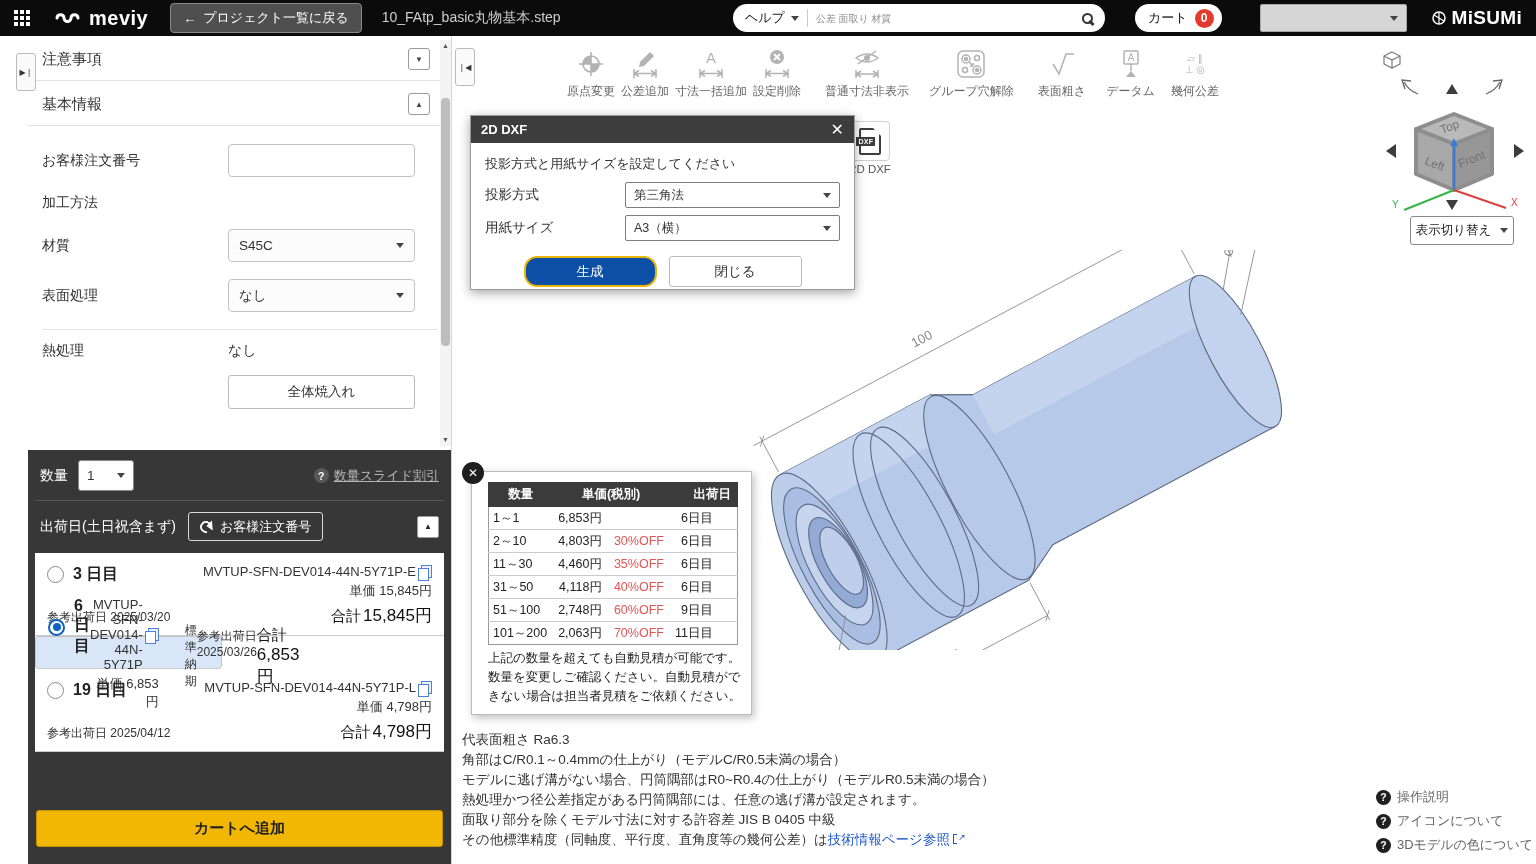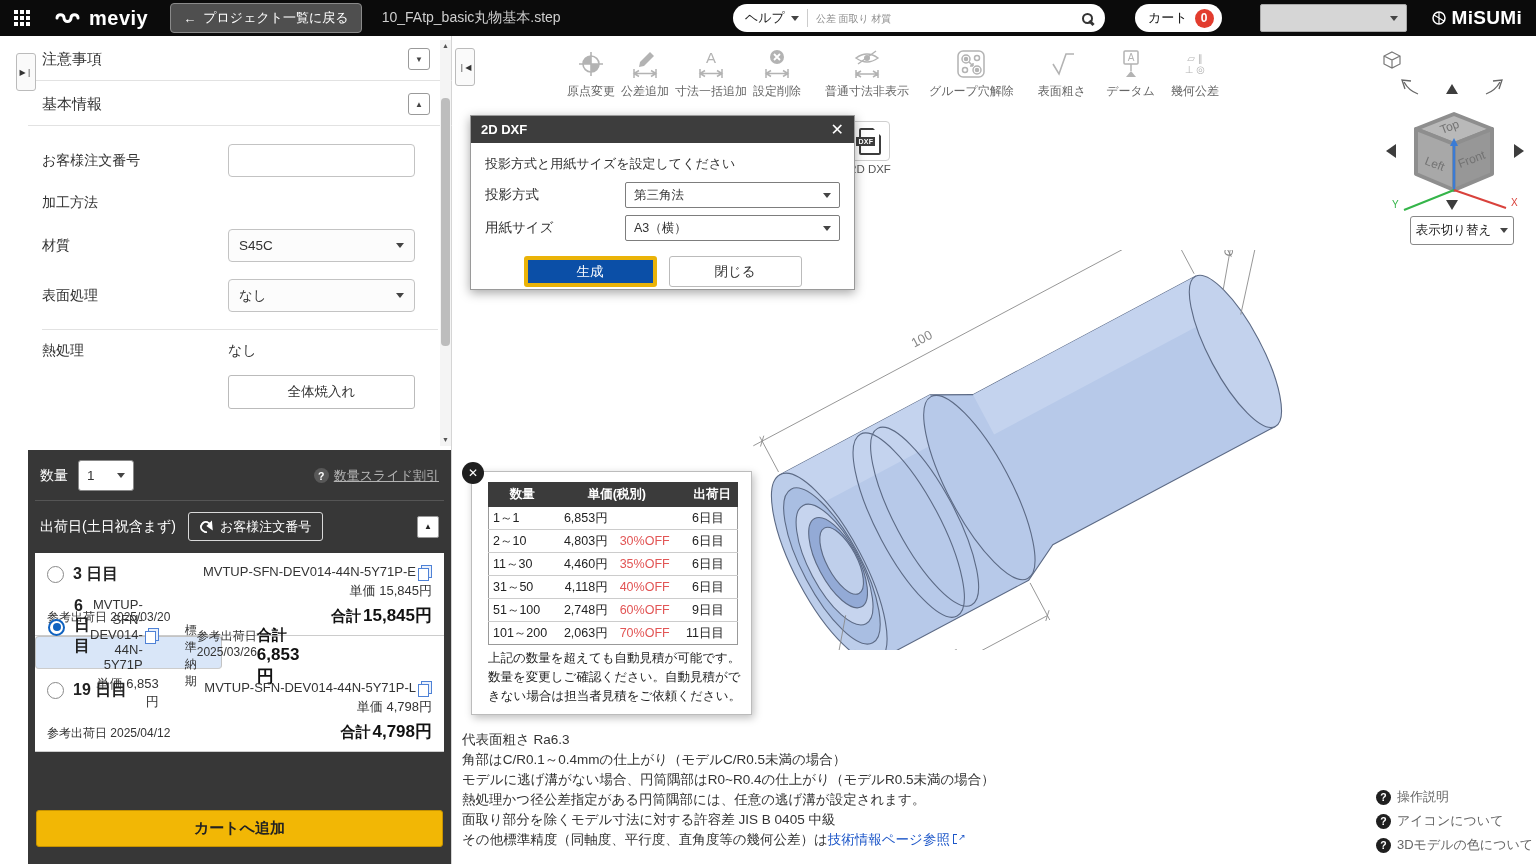--- a/index.html
+++ b/index.html
@@ -71,21 +71,21 @@
   .radio.on::after{content:"";position:absolute;inset:2.5px;background:#0f62c0;border-radius:50%}
   .days{font-size:16px;font-weight:bold;color:#222}
   .subnote{font-size:12px;color:#333;margin:3px 0 0 26px}
   .rcol{margin-left:auto;text-align:right}
   .part{font-size:13px;color:#333;display:flex;align-items:center;gap:5px;justify-content:flex-end}
   .copyic{width:11px;height:13px;border:1px solid #4f82d6;background:#eaf1fc;position:relative;display:inline-block;flex:none;cursor:pointer}
   .copyic::before{content:"";position:absolute;left:-4px;top:2px;width:9px;height:11px;border:1px solid #4f82d6;background:#fff}
   .unitline{font-size:13px;color:#333;margin-top:3px}
   .r2{display:flex;align-items:baseline;justify-content:space-between;margin-top:4px}
   .refdate{font-size:12px;color:#333}
-  .total{font-size:17px;font-weight:bold;color:#111}
+  .total{font-size:17px;font-weight:normal;color:#111}
   .total .tl{font-size:15px;margin-right:2px}
   .addcart{position:absolute;left:8px;right:8px;bottom:17px;height:37px;background:#f2b705;border:1px solid #c59200;border-radius:3px;font-size:15px;font-weight:bold;color:#222;cursor:pointer;font-family:inherit}
   
   .canvas{position:absolute;left:452px;top:36px;right:0;bottom:0;background:#fff}
   
   .tools{position:absolute;left:112px;top:10px;display:flex;align-items:flex-start}
   .tool{display:flex;flex-direction:column;align-items:center;padding:0 3px;cursor:pointer}
   .tool .ic{height:36px;display:flex;align-items:center;justify-content:center;color:#b3b3b3}
   .tool .tl{font-size:12px;color:#666;white-space:nowrap;margin-top:1px}
   .gap18{margin-left:18px}.gap14{margin-left:14px}.gap10{margin-left:10px}
@@ -100,33 +100,33 @@
   .dxf-badge{position:absolute;left:-5px;top:7px;background:#3d3d3d;color:#fff;font-size:7px;font-weight:bold;padding:1px 2px;letter-spacing:.3px}
   
   .dialog{position:absolute;left:18px;top:79px;width:385px;height:175px;background:#fff;border:1px solid #9a9a9a;box-shadow:0 3px 10px rgba(0,0,0,.35);z-index:10}
   .dlg-head{height:27px;background:#3d3d3d;color:#fff;display:flex;align-items:center;padding:0 10px;font-size:13px;font-weight:bold}
   .dlg-x{margin-left:auto;font-size:16px;font-weight:normal;cursor:pointer;line-height:1}
   .dlg-msg{font-size:13px;color:#333;padding:12px 14px 2px 14px}
   .dlg-row{display:flex;align-items:center;padding:7px 14px 0 14px}
   .dlg-row .dl{width:140px;font-size:13.5px;color:#333}
   .dlg-sel{flex:1;height:26px;border:1px solid #7d7d7d;border-radius:2px;background:#fff;display:flex;align-items:center;justify-content:space-between;padding:0 8px;font-size:12.5px;cursor:pointer}
   .dlg-btns{display:flex;justify-content:center;gap:12px;margin-top:15px}
-  .btn-gen{width:133px;height:31px;background:#0b4fa7;border:4px solid #eab308;border-radius:3px;color:#fff;font-size:13.5px;cursor:pointer;font-family:inherit}
+  .btn-gen{width:133px;height:31px;background:#0b4fa7;border:2px solid #eab308;border-radius:13px;color:#fff;font-size:13.5px;cursor:pointer;font-family:inherit}
   .btn-close{width:133px;height:31px;background:#fff;border:1px solid #bbb;border-radius:3px;color:#333;font-size:13.5px;cursor:pointer;font-family:inherit}
   
   .ptip{position:absolute;left:10px;top:426px;width:292px;z-index:9}
   .ptip .box{margin:9px 0 0 9px;width:281px;background:#fff;border:1px solid #bcbcbc;box-shadow:2px 3px 8px rgba(0,0,0,.25);padding:10px 12px 9px 16px}
   .ptip .xbtn{position:absolute;left:0;top:0;width:22px;height:22px;border-radius:50%;background:#1e1e1e;color:#fff;font-size:12px;display:flex;align-items:center;justify-content:center;cursor:pointer;z-index:2}
   .ptbl{border-collapse:collapse;width:250px;font-size:12.5px}
   .ptbl th{background:#3b3b3b;color:#fff;font-weight:bold;padding:3px 4px;border:1px solid #3b3b3b}
   .ptbl th:first-child{text-align:center}
   .ptbl th:last-child{text-align:right;padding-right:6px}
   .ptbl td{border-top:1px solid #ccc;border-bottom:1px solid #ccc;padding:2.5px 4px;color:#222}
   .ptbl tr td:first-child{border-left:1px solid #999}
-  .ptbl tr td:last-child{border-right:1px solid #999;text-align:right;padding-right:13px}
+  .ptbl tr td:last-child{border-right:1px solid #999;text-align:right;padding-right:24px}
   .ptbl tbody tr:last-child td{border-bottom:1px solid #999}
   .ptbl .pr{text-align:right;padding-right:8px}
   .ptbl .off{color:#e25555}
   .ptip .note{font-size:12.5px;color:#222;line-height:1.5;margin-top:4px;width:254px}
   
   .model{position:absolute;left:288px;top:214px;width:620px;height:400px}
   
   .notes{position:absolute;left:10px;top:694px;font-size:13.5px;color:#333;line-height:20px}
   .notes .lnk{color:#1c56c8;cursor:pointer}
   .extic{display:inline-block;width:10px;height:10px;border:1.5px solid #1c56c8;position:relative;margin-left:3px}

